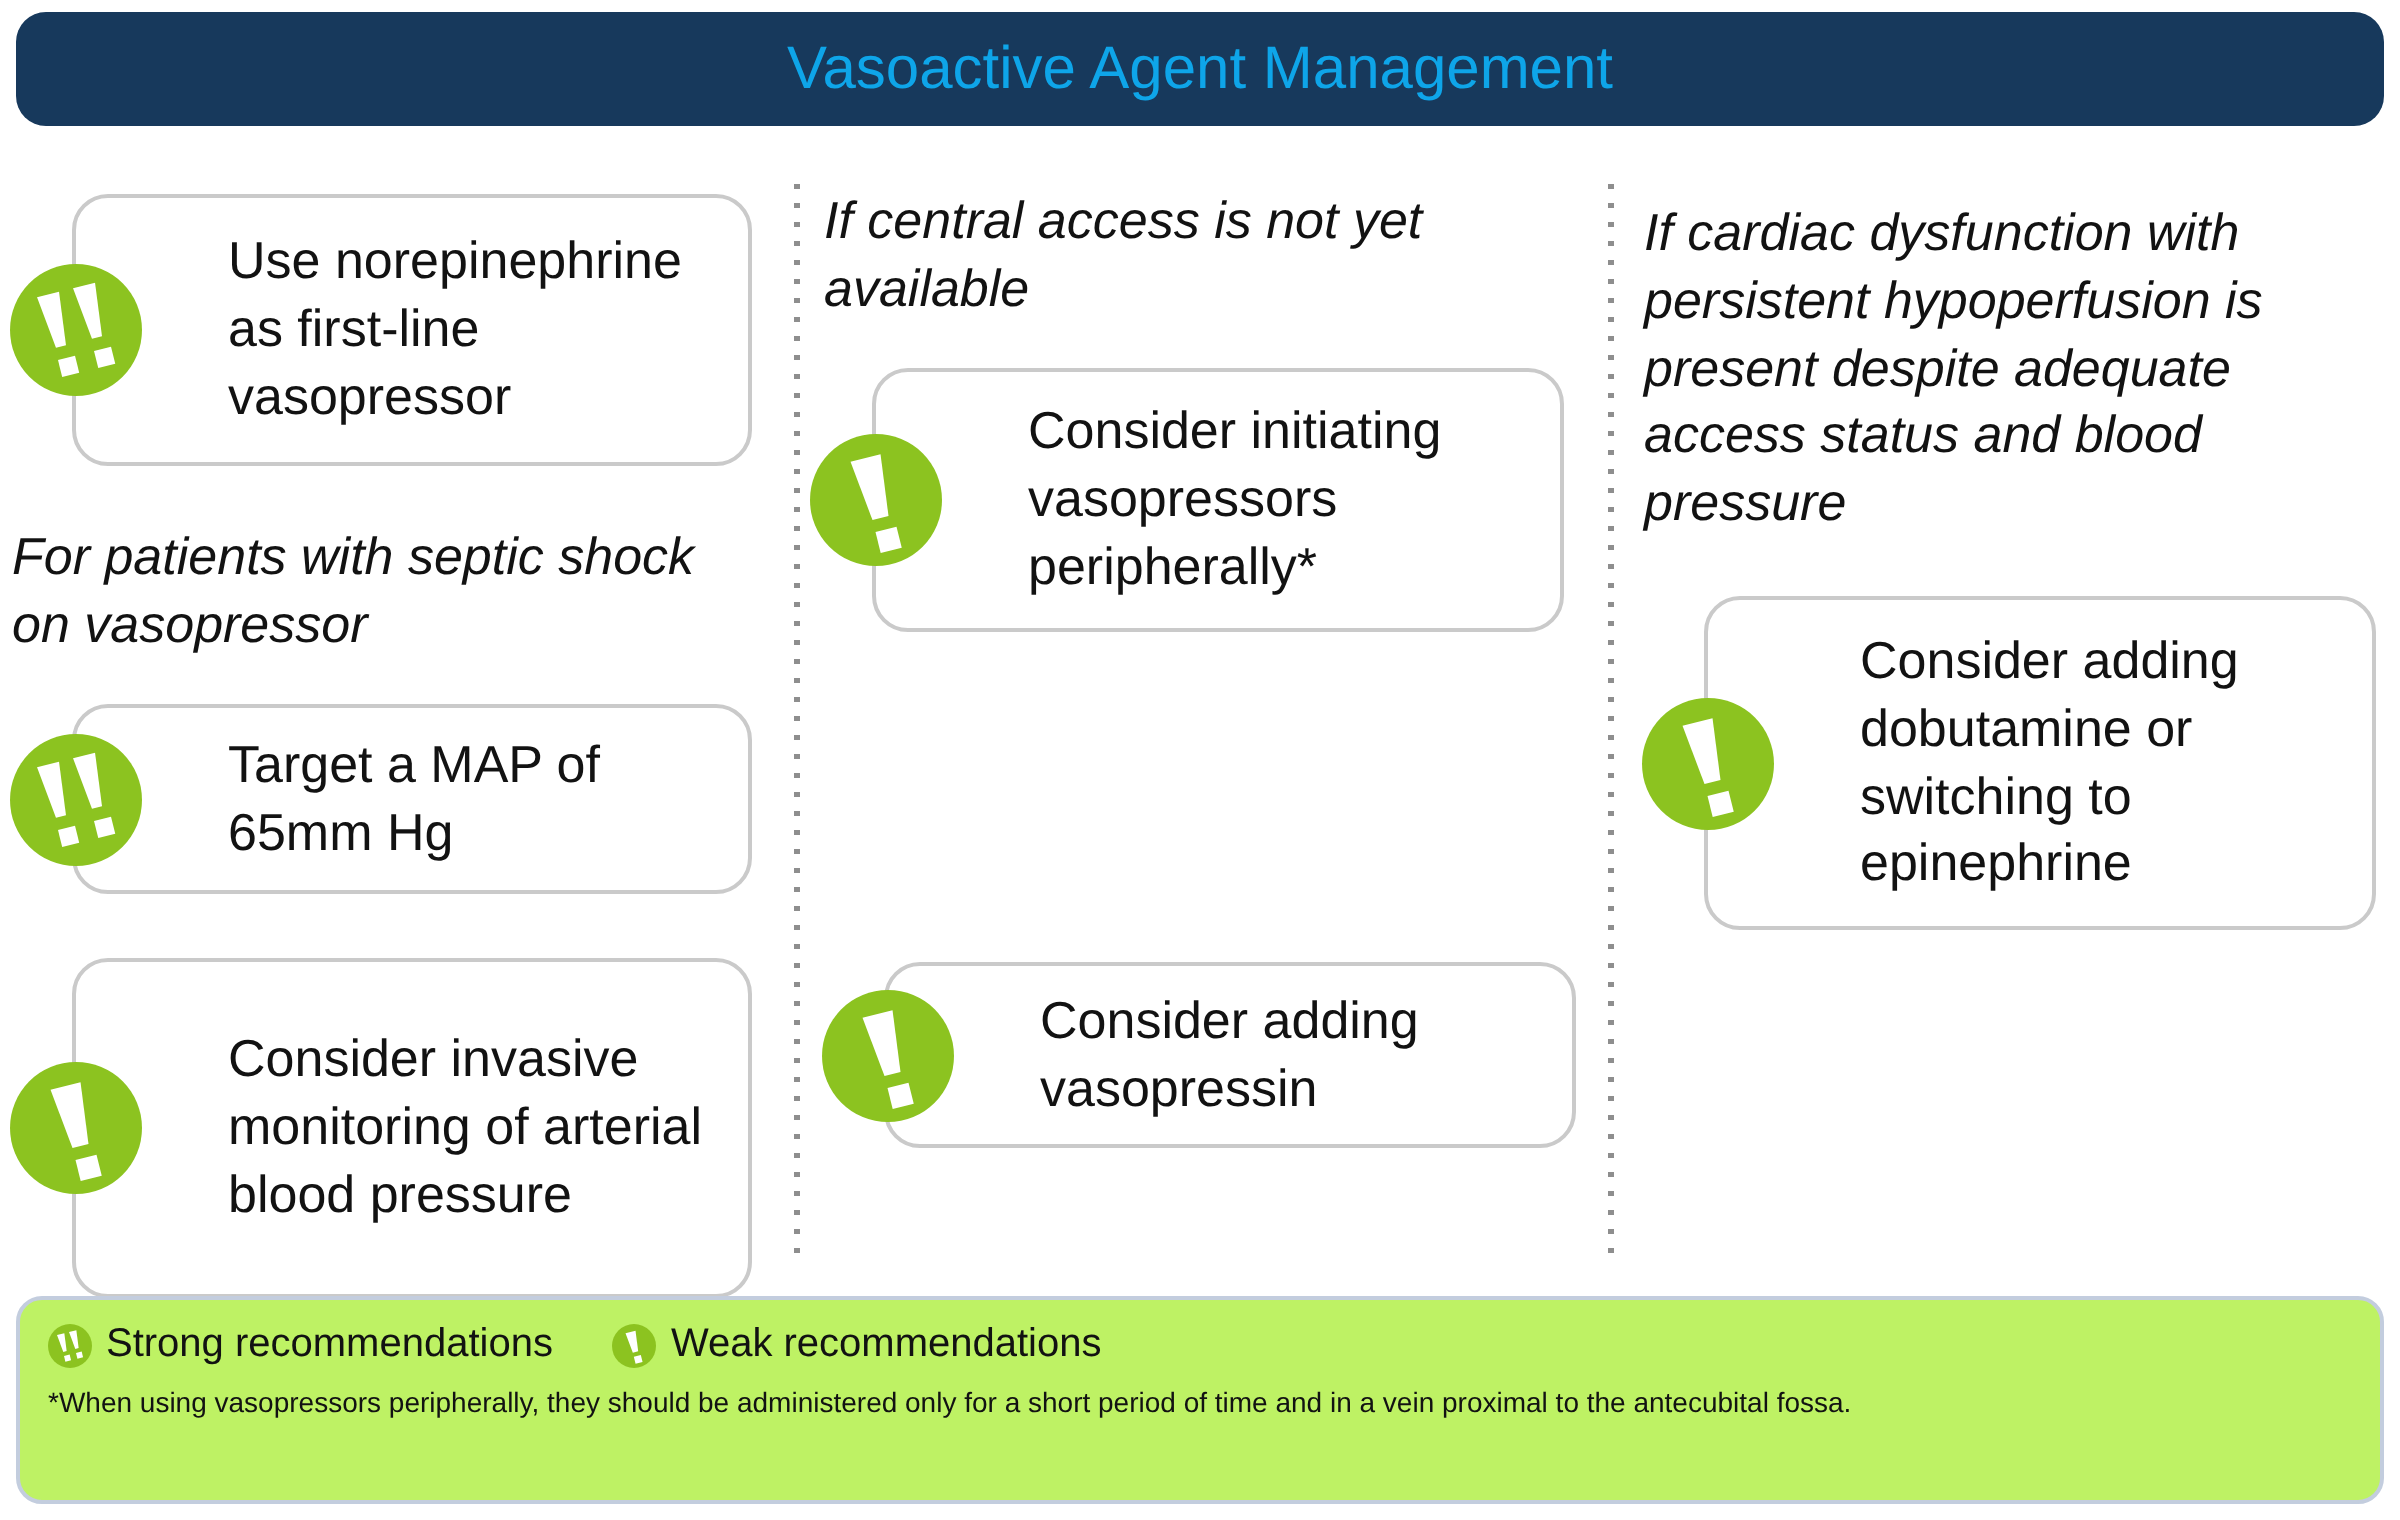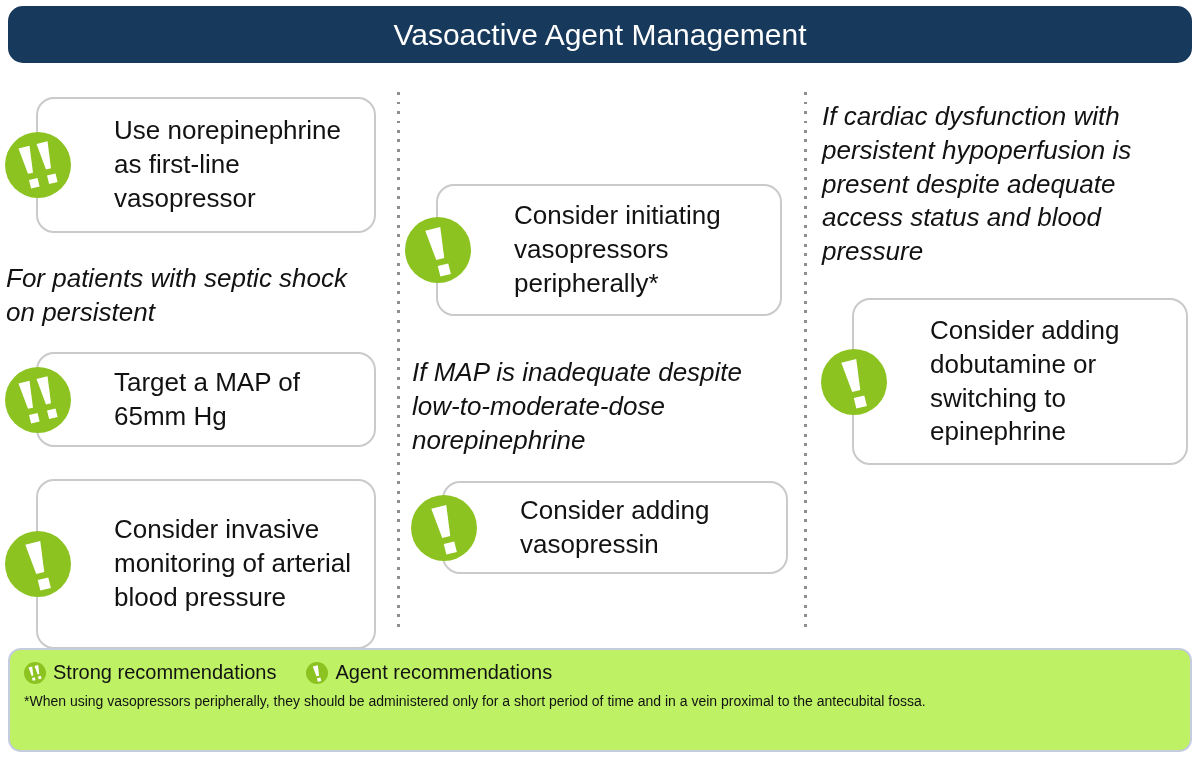--- a/index.html
+++ b/index.html
@@ -16,21 +16,21 @@
     font-family:"Liberation Sans", sans-serif;color:#121212;
   }
   .stage{position:relative;width:1200px;height:760px;overflow:hidden;background:#fff;}
 
   
   .titlebar{
     position:absolute;left:8px;top:6px;width:1184px;height:57px;
     background:var(--header_bg,#17395C);border-radius:15px;
     display:flex;align-items:center;justify-content:center;
   }
-  .titlebar .title{color:#ffffff;font-size:30px;font-weight:400;margin:0;}
+  .titlebar .title{color:#0ea5e9;font-size:30px;font-weight:400;margin:0;}
 
   
   .divider{
     position:absolute;top:92px;height:538px;width:3px;
     background-image:repeating-linear-gradient(to bottom,
       var(--divider_dot,#8E8E8E) 0px, var(--divider_dot,#8E8E8E) 2.6px,
       transparent 2.6px, transparent 9.5px);
   }
   #divider-1{left:397px;}
   #divider-2{left:804px;}
@@ -114,52 +114,51 @@
   <div class="card" id="card-norepinephrine">
     <svg class="card-icon">
         <use href="#sym-strong"></use>
       </svg>
     <div class="card-text">Use norepinephrine
 as first-line
 vasopressor</div>
   </div>
 
   <div class="heading" id="heading-septic">For patients with septic shock
-on persistent</div>
+on vasopressor</div>
 
   <div class="card" id="card-map">
     <svg class="card-icon">
         <use href="#sym-strong"></use>
       </svg>
     <div class="card-text">Target a MAP of
 65mm Hg</div>
   </div>
 
   <div class="card" id="card-invasive">
     <svg class="card-icon">
         <use href="#sym-weak"></use>
       </svg>
     <div class="card-text">Consider invasive
 monitoring of arterial
 blood pressure</div>
   </div>
 
+  <div class="heading" id="heading-central">If central access is not yet
+available</div>
 
   <div class="card" id="card-peripheral">
     <svg class="card-icon">
         <use href="#sym-weak"></use>
       </svg>
     <div class="card-text">Consider initiating
 vasopressors
 peripherally*</div>
   </div>
 
-  <div class="heading" id="heading-map">If MAP is inadequate despite
-low-to-moderate-dose
-norepinephrine</div>
 
   <div class="card" id="card-vasopressin">
     <svg class="card-icon">
         <use href="#sym-weak"></use>
       </svg>
     <div class="card-text">Consider adding
 vasopressin</div>
   </div>
 
   <div class="heading" id="heading-cardiac">If cardiac dysfunction with
@@ -183,19 +182,19 @@
       <div class="legend-item">
         <svg class="legend-icon">
             <use href="#sym-strong"></use>
           </svg>
         <span>Strong recommendations</span>
       </div>
       <div class="legend-item">
         <svg class="legend-icon">
             <use href="#sym-weak"></use>
           </svg>
-        <span>Agent recommendations</span>
+        <span>Weak recommendations</span>
       </div>
     </div>
     <div class="footnote">*When using vasopressors peripherally, they should be administered only for a short period of time and in a vein proximal to the antecubital fossa.</div>
   </div>
 
 </div>
 
 </body></html>

